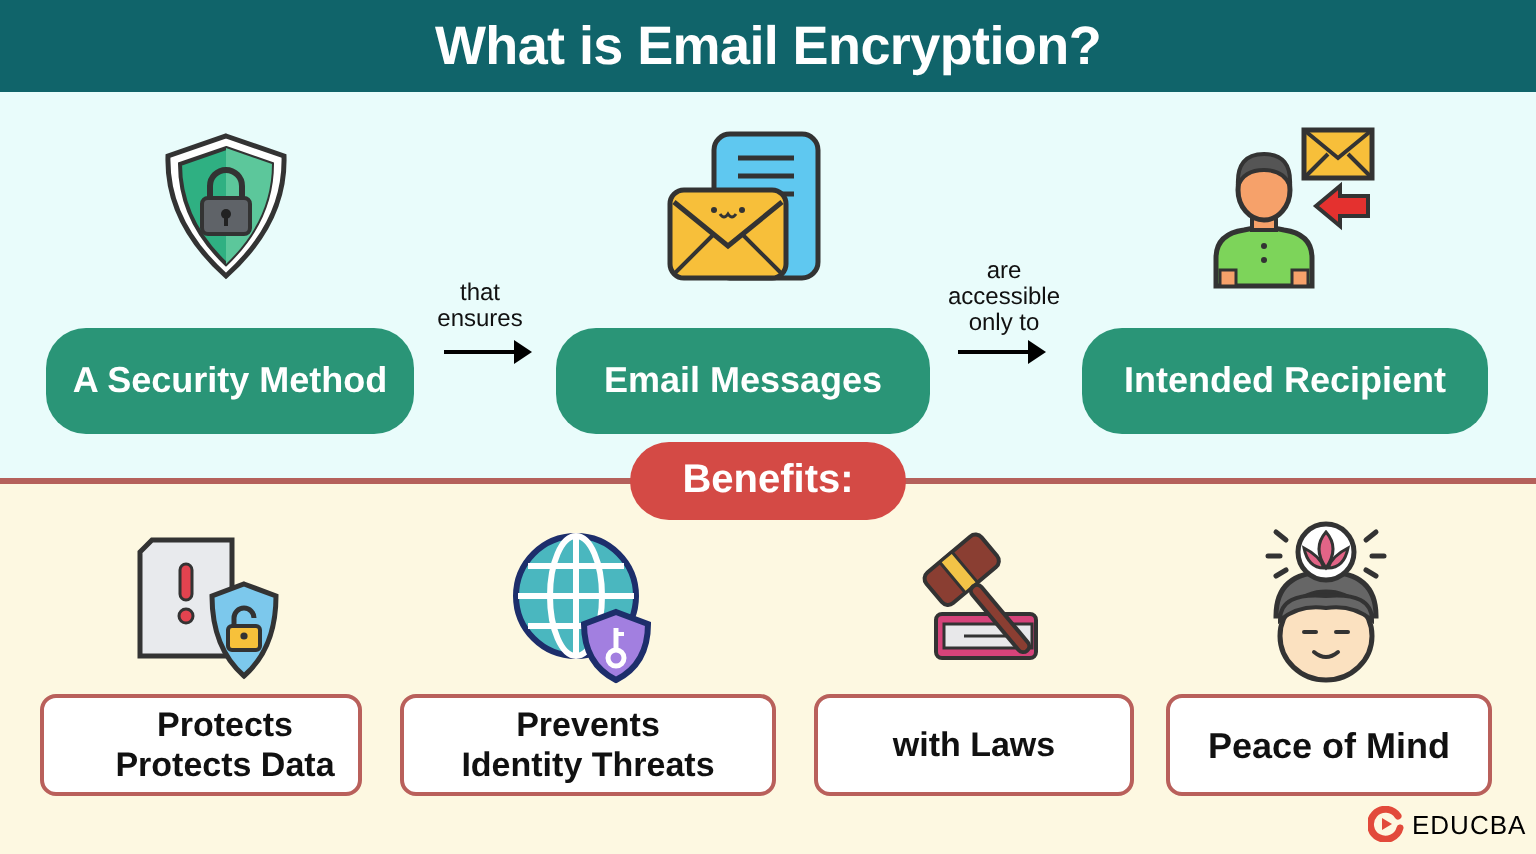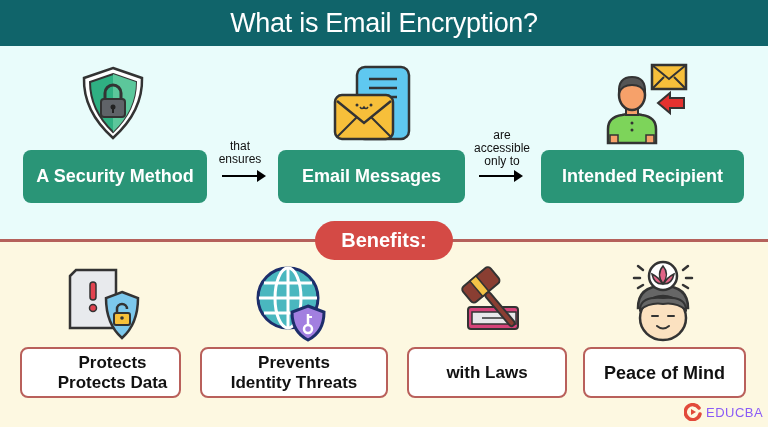--- a/index.html
+++ b/index.html
@@ -1,30 +1,30 @@
 <!DOCTYPE html>
 <html><head>
 <meta charset="utf-8">
 <style>
   html,body{margin:0;padding:0;}
   body{width:768px;height:427px;position:relative;overflow:hidden;font-family:"Liberation Sans",sans-serif;background:#fdf8e1;}
   .header{position:absolute;left:0;top:0;width:768px;height:46px;background:#10646a;display:flex;align-items:center;justify-content:center;}
-  .header h1{margin:0;color:#fff;font-size:27px;font-weight:normal;letter-spacing:-0.3px;}
+  .header h1{margin:0;color:#fff;font-size:27px;font-weight:bold;letter-spacing:-0.3px;}
   .top{position:absolute;left:0;top:46px;width:768px;height:194px;background:#e9fcfb;}
   .divider{position:absolute;left:0;top:239px;width:768px;height:3px;background:#b5615b;}
   .bottom{position:absolute;left:0;top:242px;width:768px;height:185px;background:#fdf8e1;}
-  .gbox{position:absolute;top:150px;height:53px;background:#2a9577;border-radius:8px;color:#fff;font-weight:bold;font-size:18px;display:flex;align-items:center;justify-content:center;}
+  .gbox{position:absolute;top:164px;height:53px;background:#2a9577;border-radius:20px;color:#fff;font-weight:bold;font-size:18px;display:flex;align-items:center;justify-content:center;}
   .conn{position:absolute;text-align:center;font-size:12px;color:#111;line-height:13px;}
   .arrow{position:absolute;height:2px;background:#000;}
   .arrow:after{content:"";position:absolute;right:-2px;top:-5px;border-left:9px solid #000;border-top:6px solid transparent;border-bottom:6px solid transparent;}
   .pill{position:absolute;left:315px;top:221px;width:138px;height:39px;background:#d44a45;border-radius:20px;color:#fff;font-weight:bold;font-size:20px;display:flex;align-items:center;justify-content:center;}
   .bbox{position:absolute;top:347px;height:51px;background:#fff;border:2px solid #b9605b;border-radius:8px;box-sizing:border-box;color:#111;font-weight:bold;font-size:17px;line-height:20px;display:flex;flex-direction:column;align-items:center;justify-content:center;text-align:center;}
   .icon{position:absolute;}
   .logo{position:absolute;left:684px;top:403px;display:flex;align-items:center;gap:4px;}
-  .logo span{font-size:13px;color:#8b5cf6;letter-spacing:0.5px;}
+  .logo span{font-size:13px;color:#000000;letter-spacing:0.5px;}
 </style>
 </head>
 <body>
 
 <div class="header">
   <h1>What is Email Encryption?</h1>
 </div>
 <div class="top"></div>
 <div class="bottom"></div>
 <div class="divider"></div>

